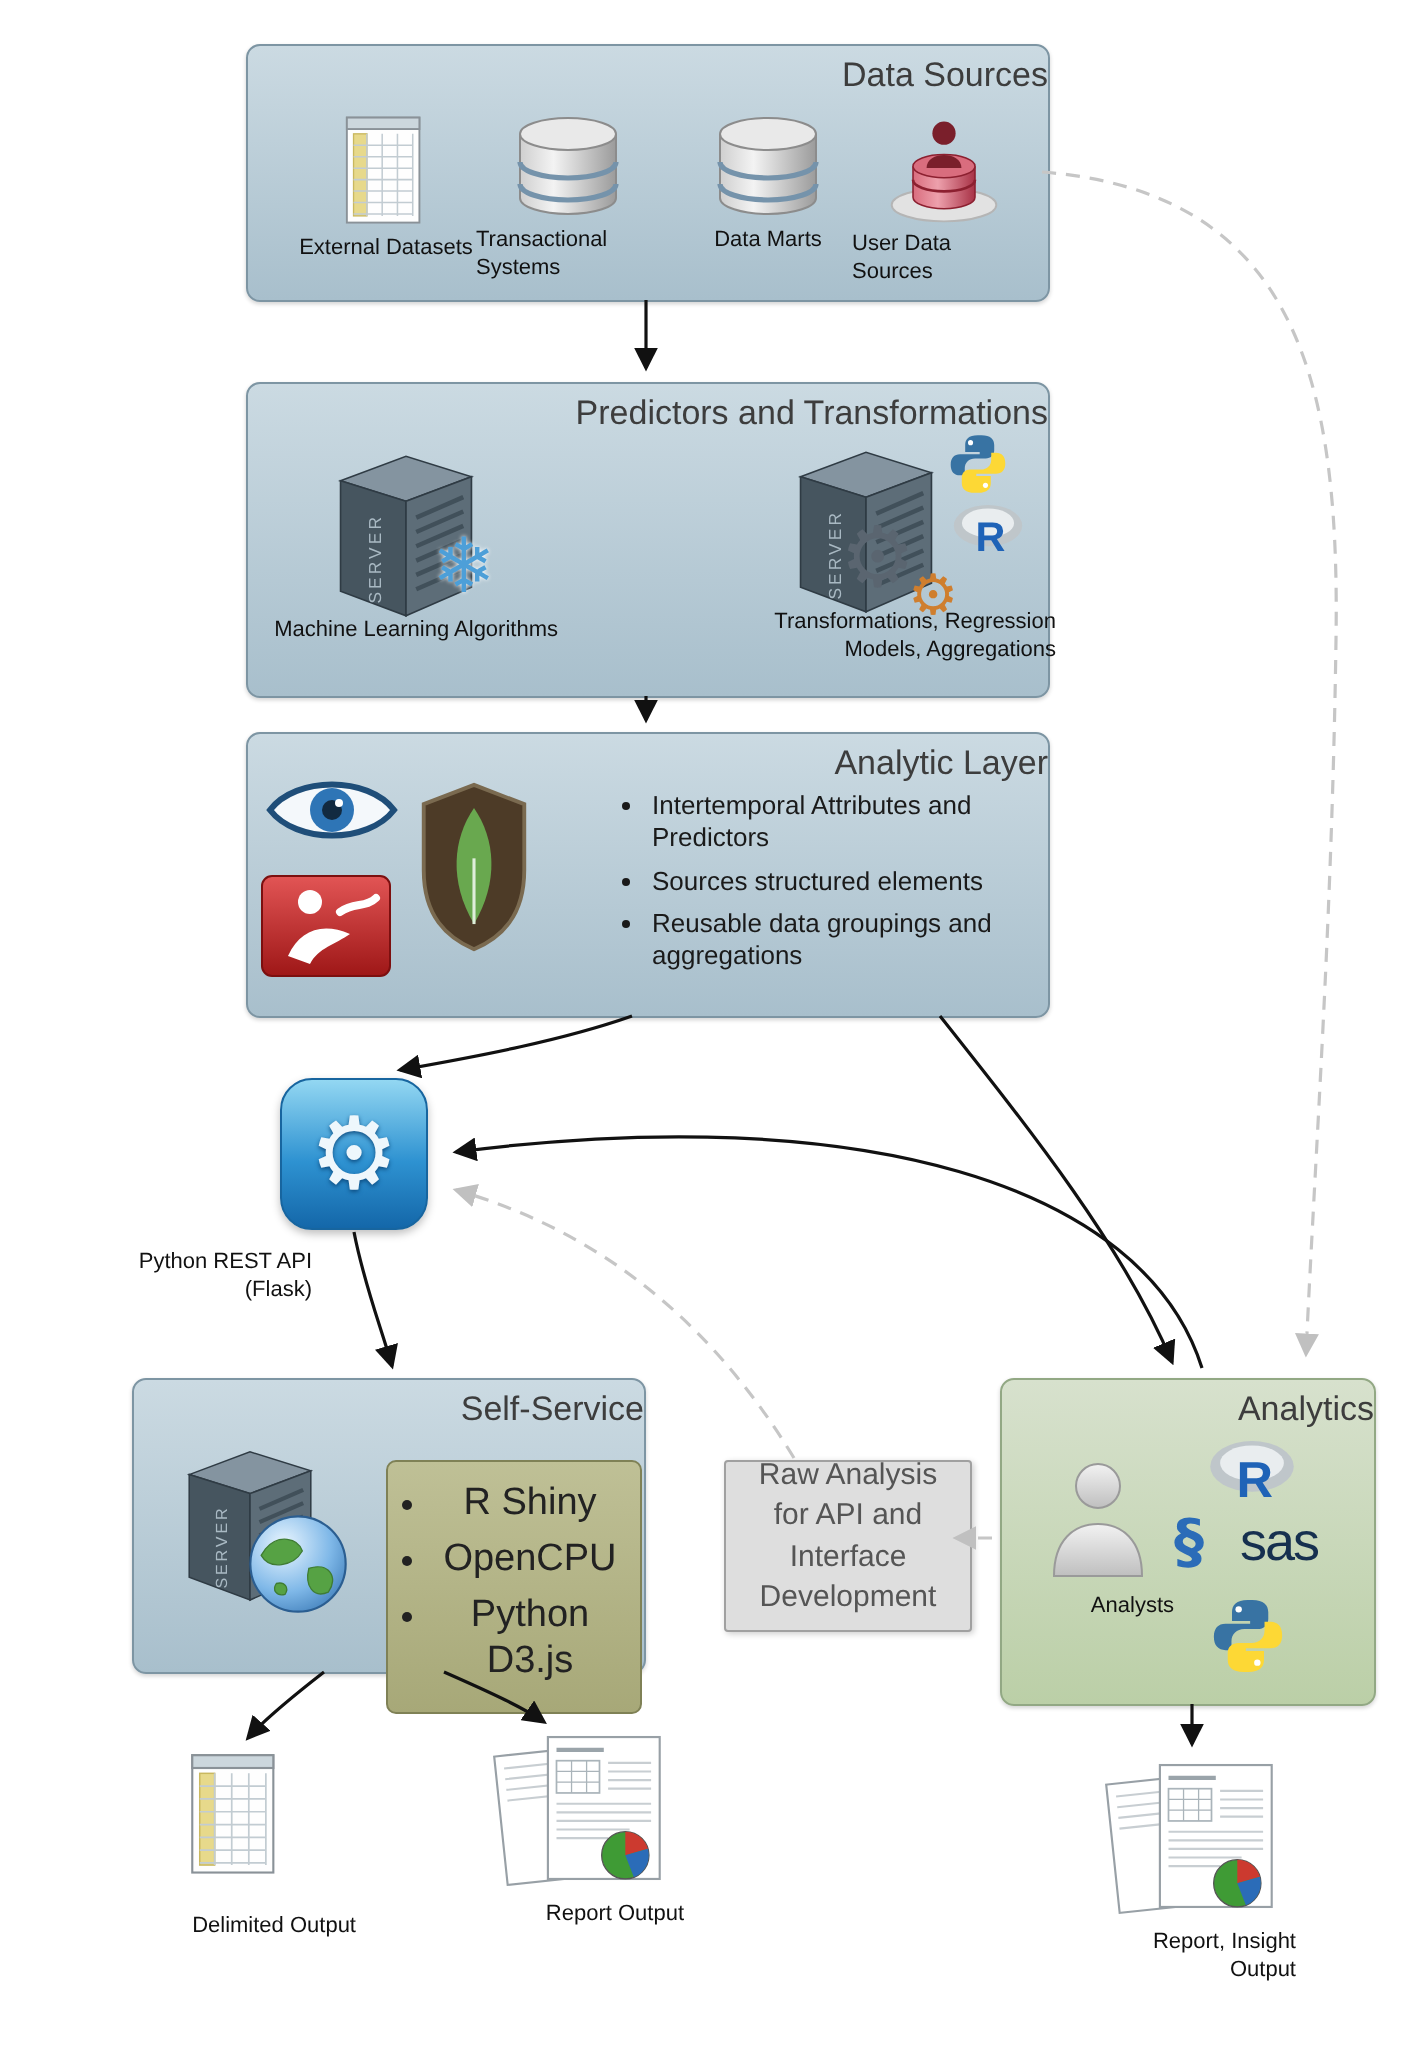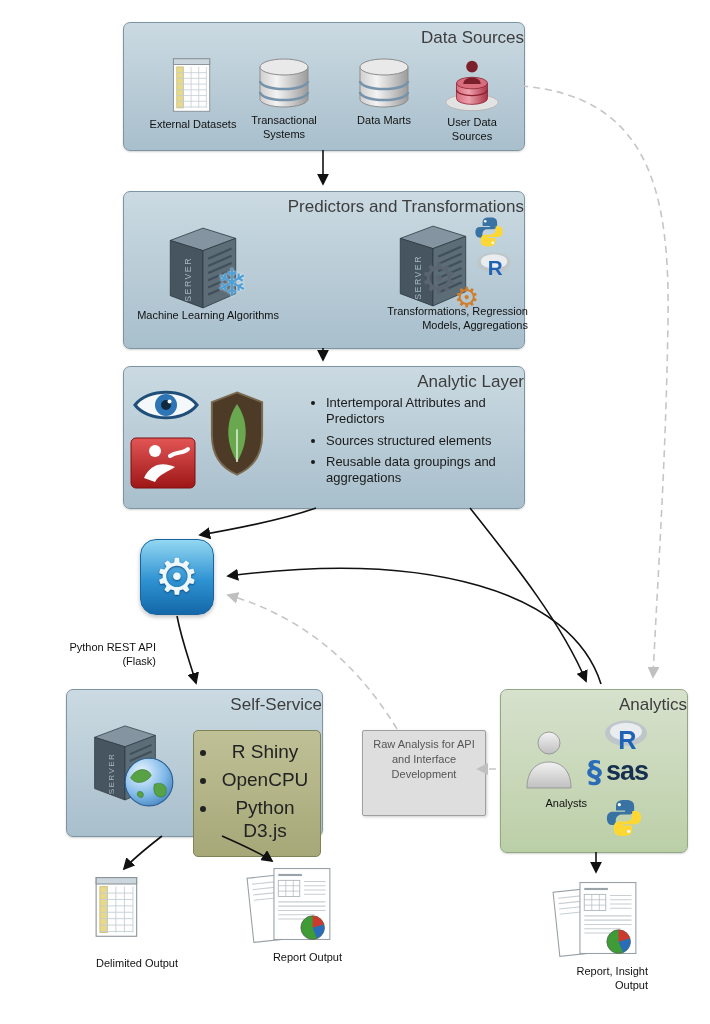--- a/index.html
+++ b/index.html
@@ -2,45 +2,45 @@
 <html><head>
 <meta charset="utf-8">
 <style>
   html,body{margin:0;padding:0;background:#fff;}
   .canvas{position:relative;width:710px;height:1024px;background:#fff;overflow:hidden;
           font-family:"Liberation Sans",sans-serif;color:#1a1a1a;}
   .box{position:absolute;border-radius:7px;border:1px solid #7d95a3;
        background:linear-gradient(180deg,#cbdae2,#a8bfcc);box-shadow:0 1px 2px rgba(0,0,0,.18);}
   .box.green{background:linear-gradient(180deg,#d7e1cd,#bbcfa7);border-color:#92a884;}
   .box-title{font-size:17px;color:#3d3d3d;text-align:right;margin-top:5px;}
-  .lbl{font-size:11px;line-height:1.25;text-align:center;color:#111;}
+  .lbl{font-size:11px;line-height:1.25;text-align:left;color:#111;}
   .node-label{position:absolute;font-size:11px;line-height:1.3;text-align:right;color:#111;}
   .abs{position:absolute;}
   .ds-item{position:absolute;top:34px;display:flex;flex-direction:column;align-items:center;}
   .ds-item .lbl{margin-top:3px;}
   ul.bullets{margin:0;padding-left:16px;font-size:13px;color:#1a1a1a;}
   ul.bullets li{margin-bottom:5px;line-height:1.25;}
   .khaki{position:absolute;background:linear-gradient(180deg,#bfc096,#a7a878);
          border:1px solid #7f8156;border-radius:5px;padding:9px 8px 9px 6px;}
   .khaki ul.bullets{font-size:19px;color:#222;text-align:center;}
   .khaki ul.bullets li{margin-bottom:4px;}
   .raw-box{position:absolute;background:#dedede;border:1px solid #a0a0a0;border-radius:2px;
-           color:#555;font-size:11px;line-height:1.35;text-align:center;
-           display:flex;align-items:flex-start;justify-content:center;padding:6px;
+           color:#555;font-size:15px;line-height:1.35;text-align:center;
+           display:flex;align-items:flex-end;justify-content:center;padding:6px;
            box-shadow:1px 1px 3px rgba(0,0,0,.2);}
   .gear-app{position:absolute;width:72px;height:74px;border-radius:16px;
             background:linear-gradient(180deg,#93d7f2,#2e92d1 55%,#1467a9);
             border:1px solid #17659f;display:flex;align-items:center;justify-content:center;
             box-shadow:0 2px 4px rgba(0,0,0,.25);}
   .gear-app .g{font-family:"DejaVu Sans",sans-serif;font-size:50px;color:#eef7fc;
                text-shadow:0 1px 2px #0d4c80;line-height:1;}
   .glyph{font-family:"DejaVu Sans",sans-serif;line-height:1;position:absolute;}
   .sas-wrap{position:absolute;display:flex;align-items:center;}
   .sas-swirl{font-family:"DejaVu Sans",sans-serif;font-size:30px;font-weight:bold;color:#2b6cb8;}
-  .sas-text{font-size:27px;font-weight:bold;color:#16304f;letter-spacing:-1px;margin-left:4px;}
+  .sas-text{font-size:27px;font-weight:normal;color:#16304f;letter-spacing:-1px;margin-left:18px;}
   svg text{font-family:"Liberation Sans",sans-serif;}
   .arrows{position:absolute;left:0;top:0;z-index:10;pointer-events:none;}
 </style>
 </head>
 <body>
 
 <div class="canvas">
 
   <svg width="0" height="0" style="position:absolute">
     <defs>
@@ -207,21 +207,21 @@
     <ul class="bullets abs" style="left:186px;top:28px;width:204px">
       <li>Intertemporal Attributes and Predictors</li>
       <li>Sources structured elements</li>
       <li>Reusable data groupings and aggregations</li>
     </ul>
   </div>
 
   <div class="gear-app" style="left:140px;top:539px">
     <span class="g">⚙</span>
   </div>
-  <div class="node-label" style="left:46px;top:640px;width:110px">
+  <div class="node-label" style="left:46px;top:624px;width:110px">
     <div>Python REST API</div>
     <div>(Flask)</div>
   </div>
 
   <div class="box" style="left:66px;top:689px;width:255px;height:146px">
     <div class="box-title">Self-Service</div>
     <svg class="abs" style="left:20px;top:30px" width="76" height="84" viewBox="0 0 80 88">
         <use href="#g-server"></use>
       </svg>
     <svg class="abs" style="left:56px;top:66px" width="52" height="52" viewBox="0 0 48 48">

